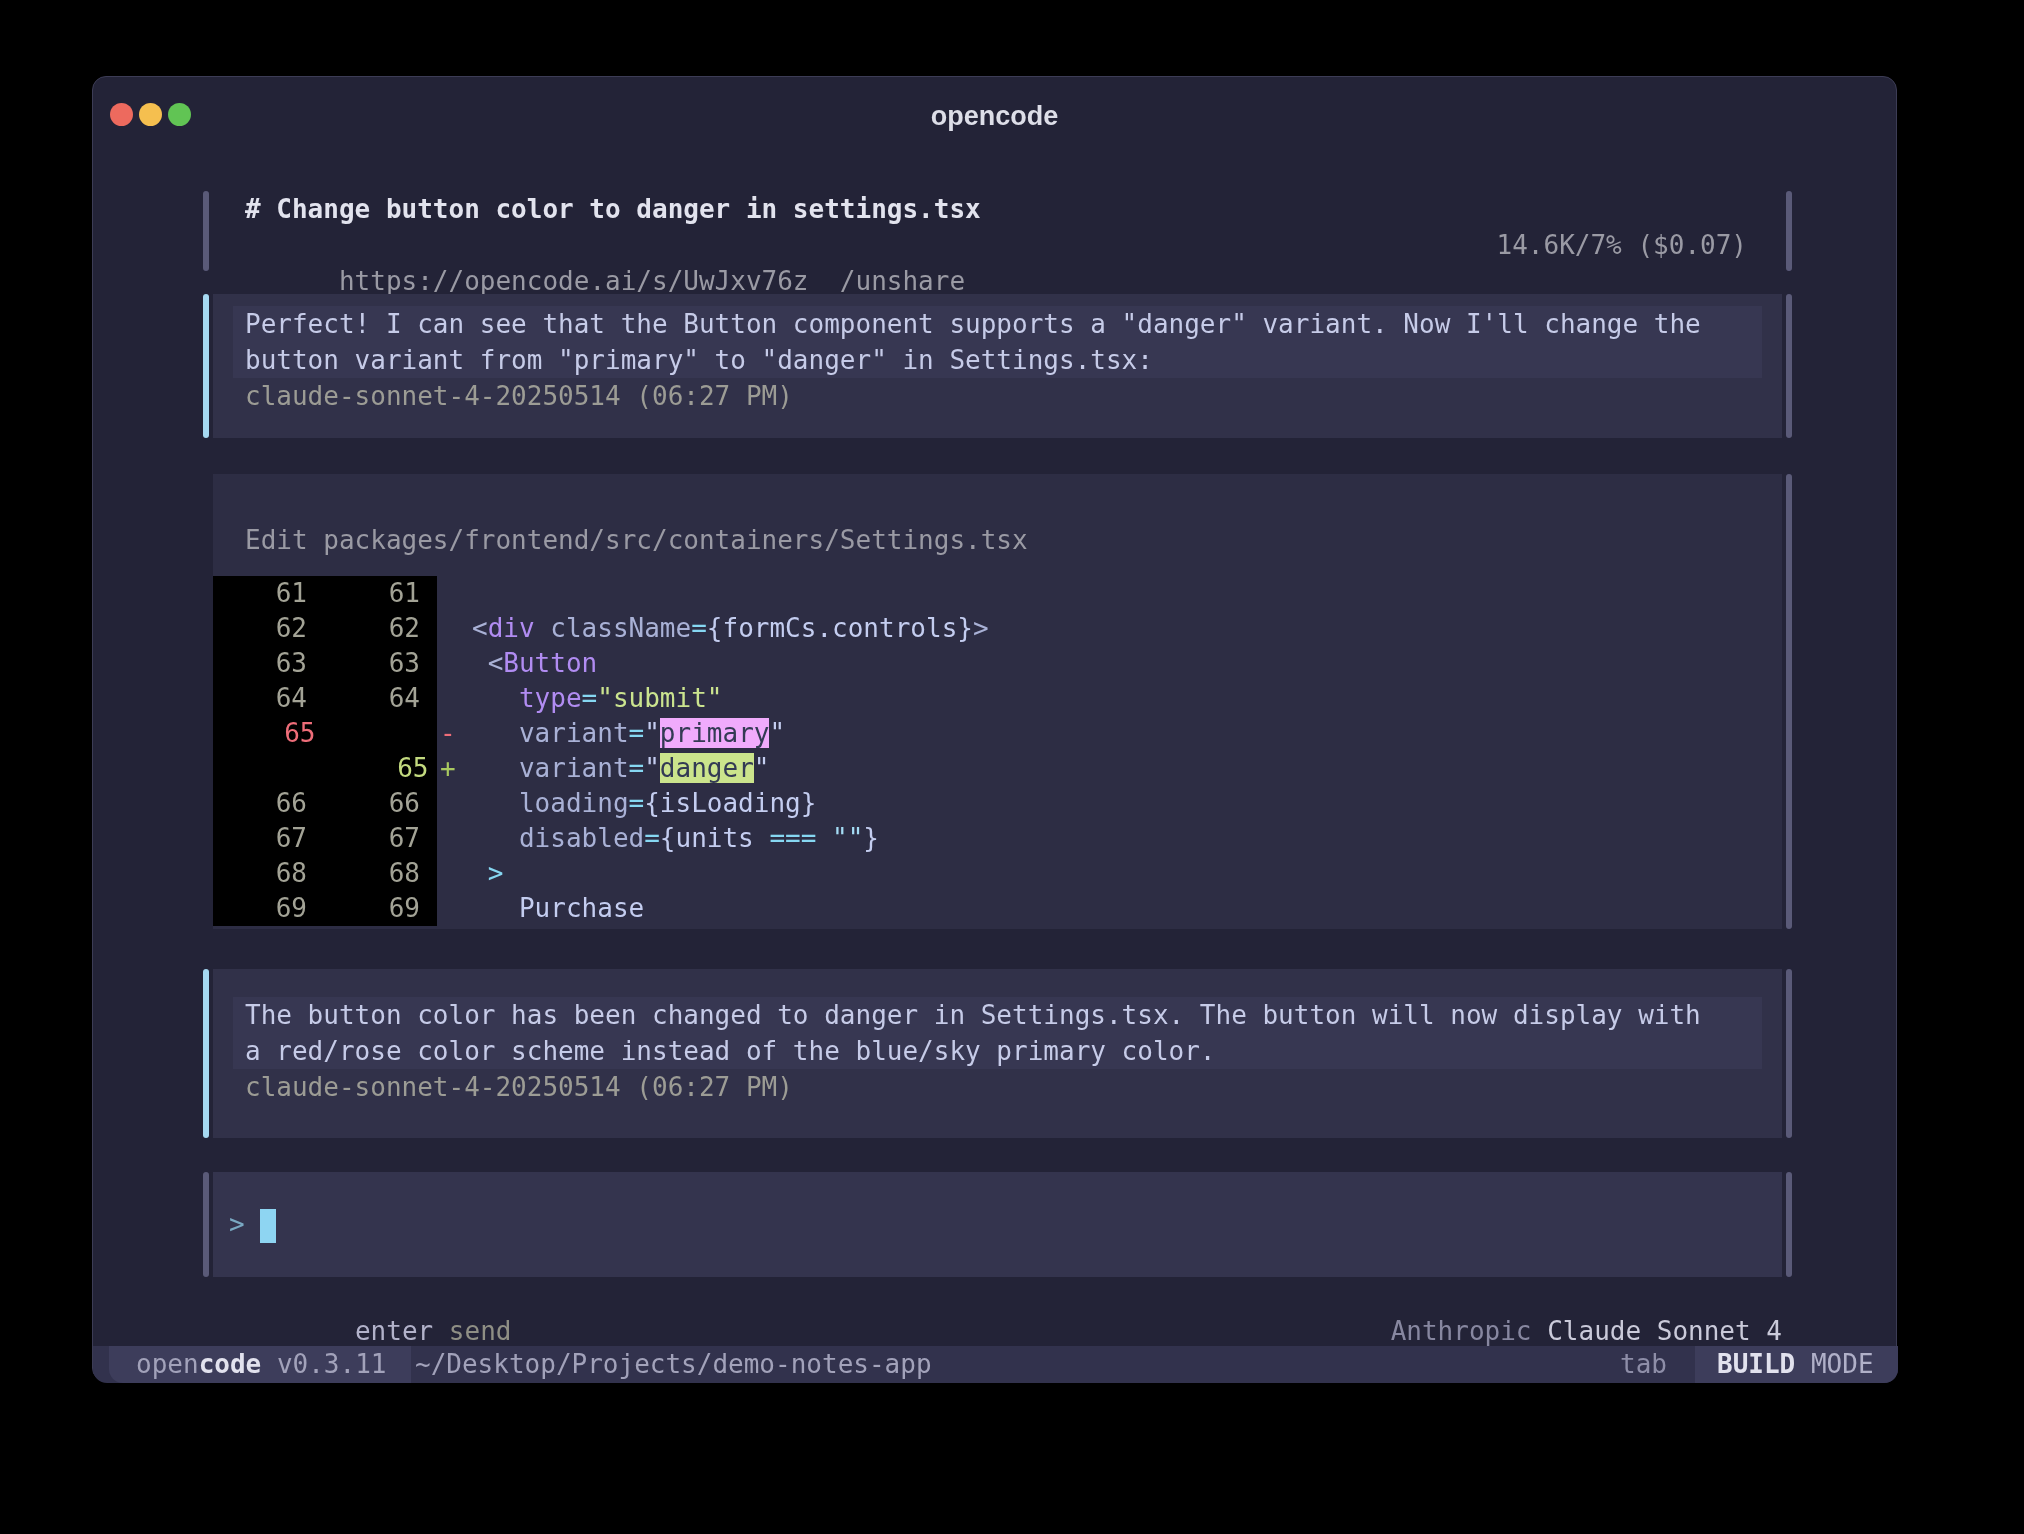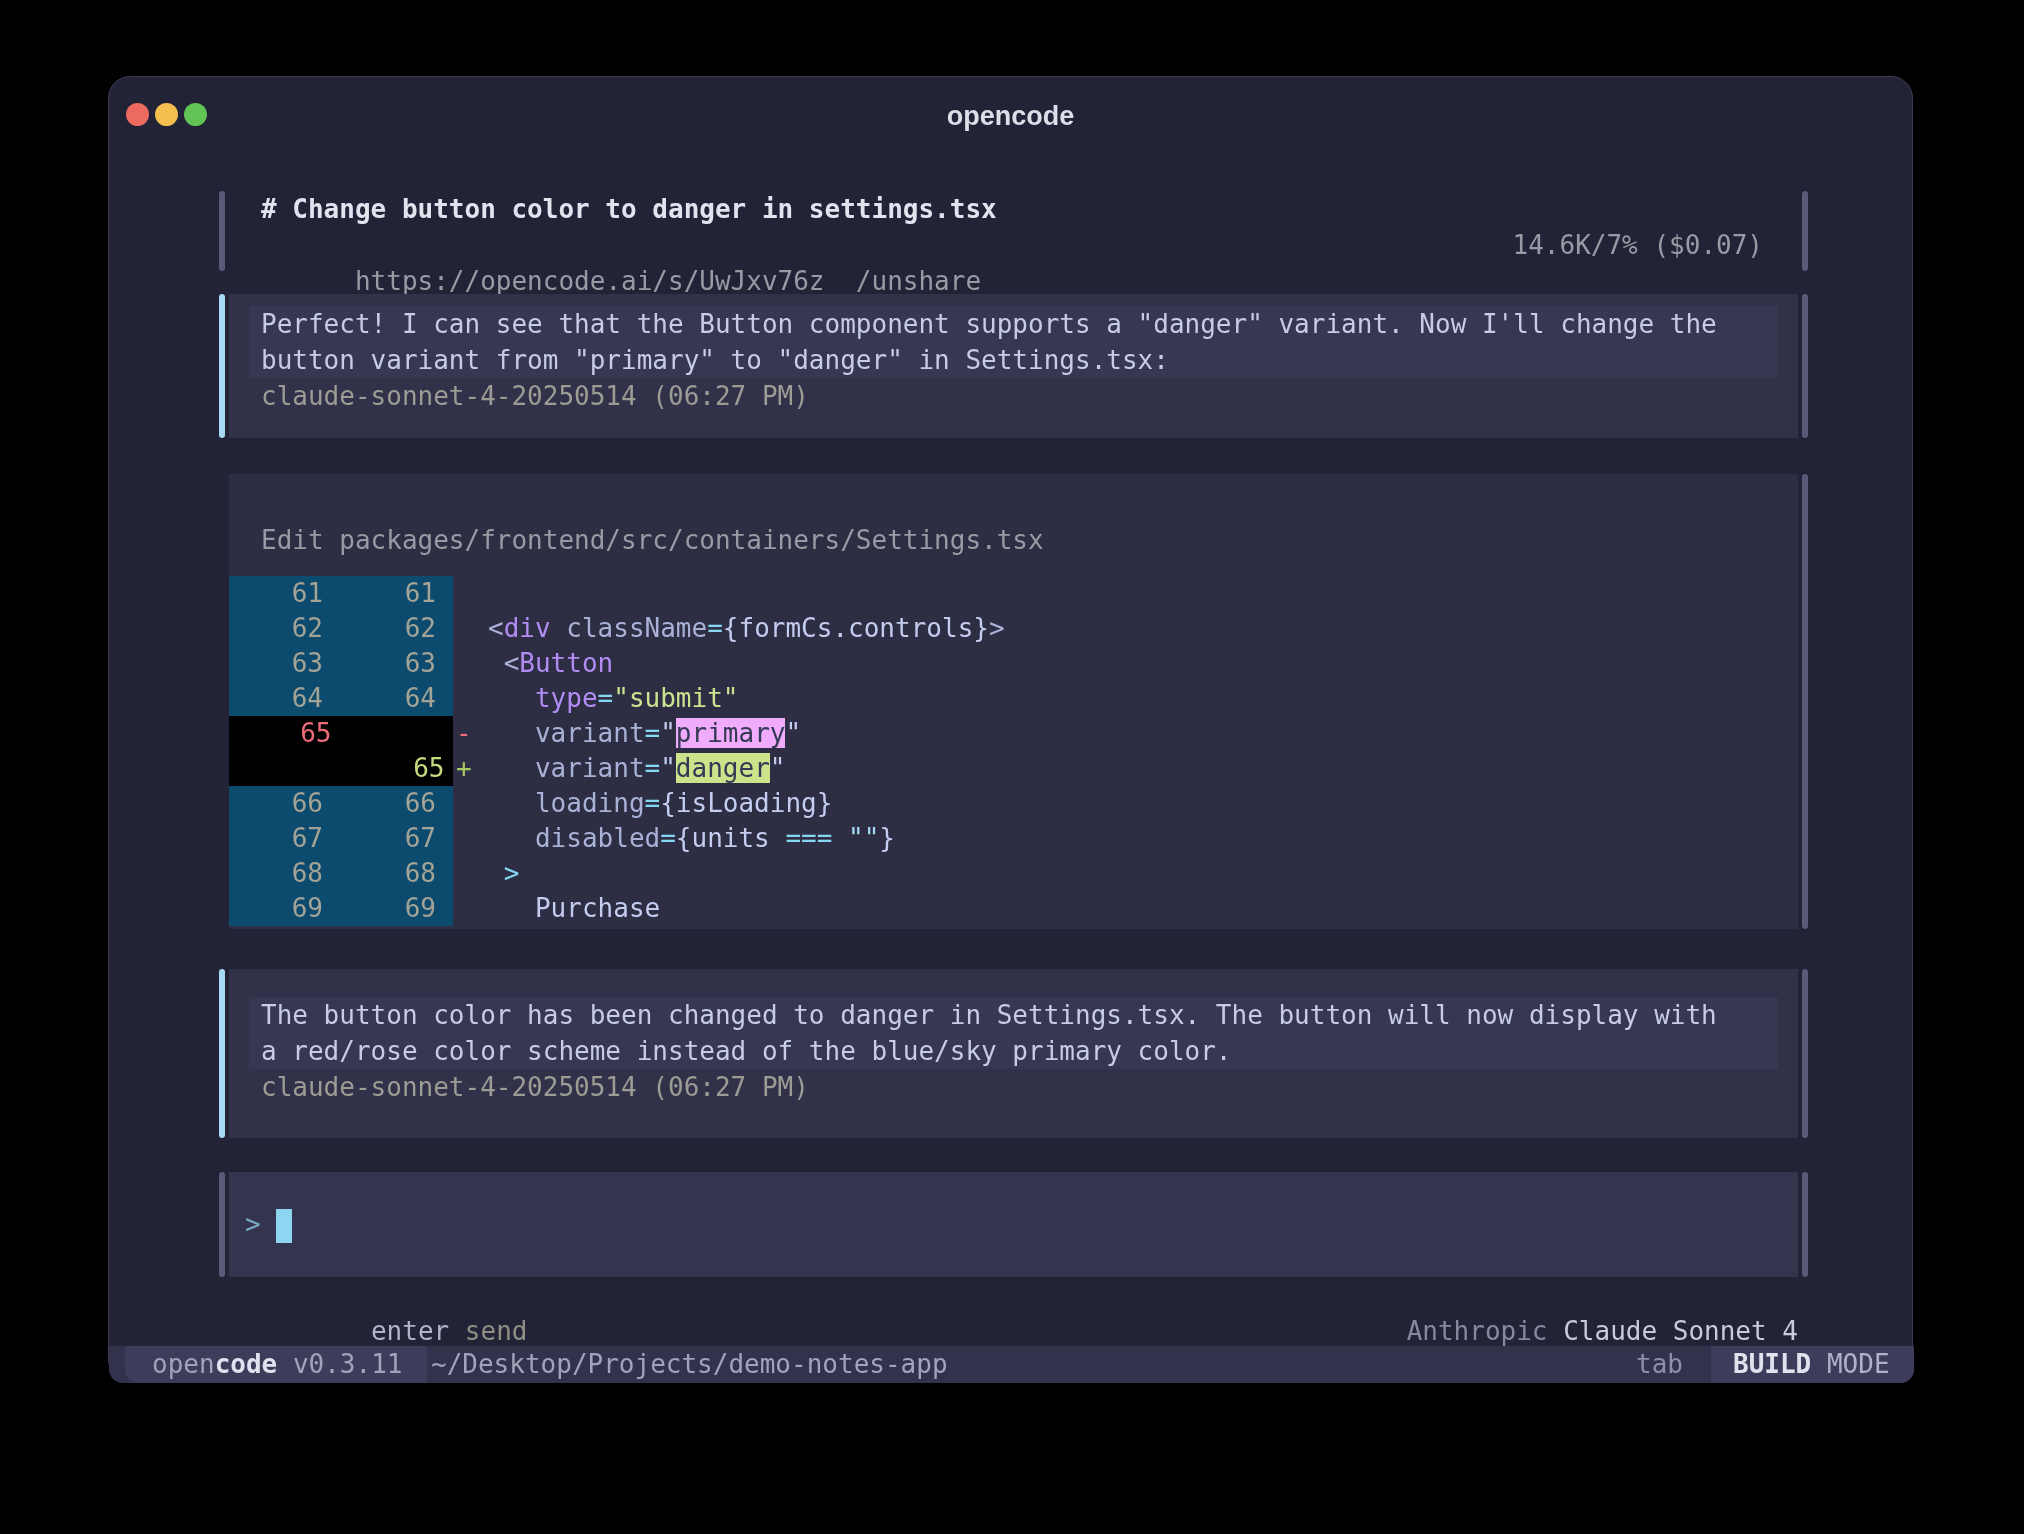--- a/index.html
+++ b/index.html
@@ -1,19 +1,19 @@
 <!DOCTYPE html>
 <html><head>
 <meta charset="utf-8">
 <style>
   * { margin:0; padding:0; box-sizing:border-box; }
   html,body { width:2024px; height:1534px; background:#000; overflow:hidden;
               font-family:"DejaVu Sans Mono", monospace; }
-  .window { position:absolute; left:108px; top:76px; width:1805px; height:1306px;
-            background:#232337; border:1px solid #3c3c55; border-radius:22px;
+  .window { position:absolute; left:92px; top:76px; width:1805px; height:1306px;
+            background:#232337; border:1px solid #3c3c55; border-radius:14px;
             font-size:26px; color:#c5cae6; }
   
   .titlebar { position:absolute; left:0; top:0; width:100%; height:76px; }
   .traffic { position:absolute; left:17px; top:26px; display:flex; gap:6px; }
   .light { width:23px; height:23px; border-radius:50%; }
   .title { position:absolute; left:0; top:24px; width:100%; text-align:center;
            font-family:"Liberation Sans", sans-serif; font-weight:bold;
            font-size:27px; color:#dddee8; }
   
   .block { position:absolute; left:0; width:1805px; }
@@ -32,21 +32,21 @@
   .msg-b { top:892px; height:169px; }
   .msg-a .panel { padding-top:12px; } .msg-b .panel { padding-top:28px; }
   .mbody { margin:0 20px; padding:0 12px; background:#373752; }
   .mline { line-height:36px; white-space:pre; color:#c6cbe8; }
   .mmeta { padding:0 32px; line-height:36px; white-space:pre; color:#9c9c95; }
   
   .edit-block { top:397px; height:455px; }
   .edit-block .panel { background:#2d2d44; padding-top:48px; }
   .edit-header { padding-left:32px; line-height:36px; color:#9a9aa4; white-space:pre; margin-bottom:18px; }
   .drow { display:flex; height:35px; line-height:35px; white-space:pre; }
-  .gut  { display:flex; width:224px; background:#0c4a6e; flex:none; }
+  .gut  { display:flex; width:224px; background:#000000; flex:none; }
   .drow.changed .gut { background:#000000;justify-content:center; }
   .gold { width:94px;  text-align:right; color:#a3a396; }
   .gnew { width:113px; text-align:right; color:#a3a396; }
   .drow.removed .gold { color:#ee6d79; }
   .drow.added  .gnew { color:#c3da7f; }
   .mark { width:35px; padding-left:3px; flex:none; }
   .mark.removed { color:#ee6d79; } .mark.added { color:#a9c960; }
   .code { flex:1; }
   .tok-pw{color:#a9b1d6} .tok-purple{color:#b18cf2} .tok-cyan{color:#86d7f2}
   .tok-fg{color:#c4cdf0} .tok-green{color:#cbe48f} .tok-lcyan{color:#a4dcf5}

